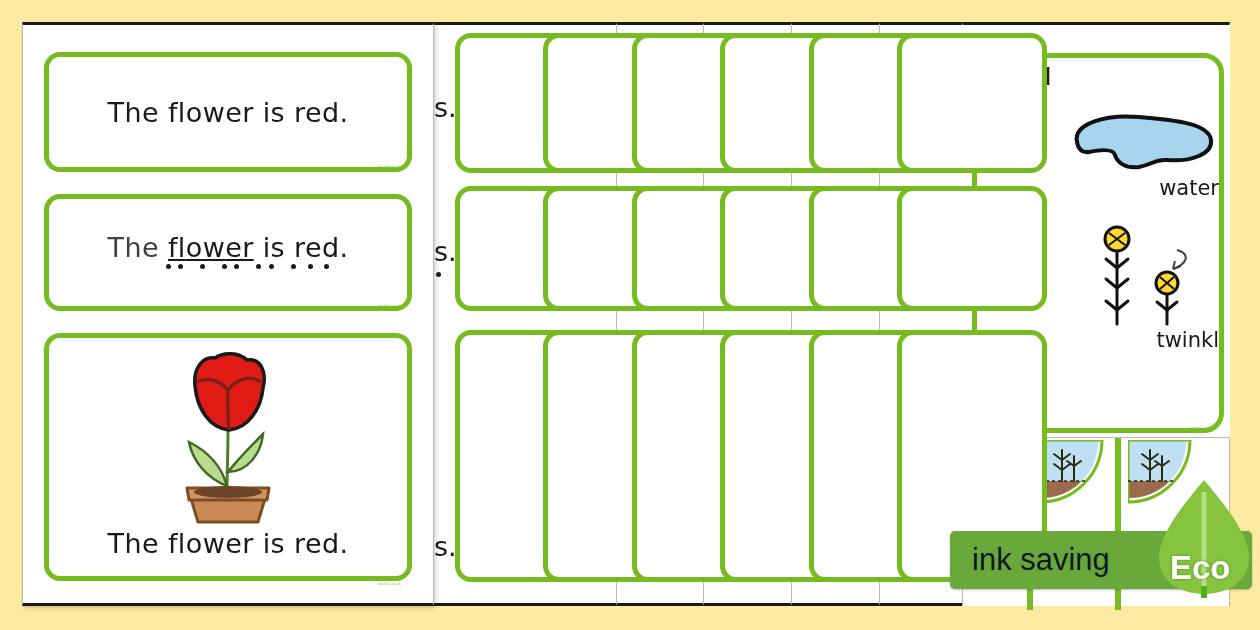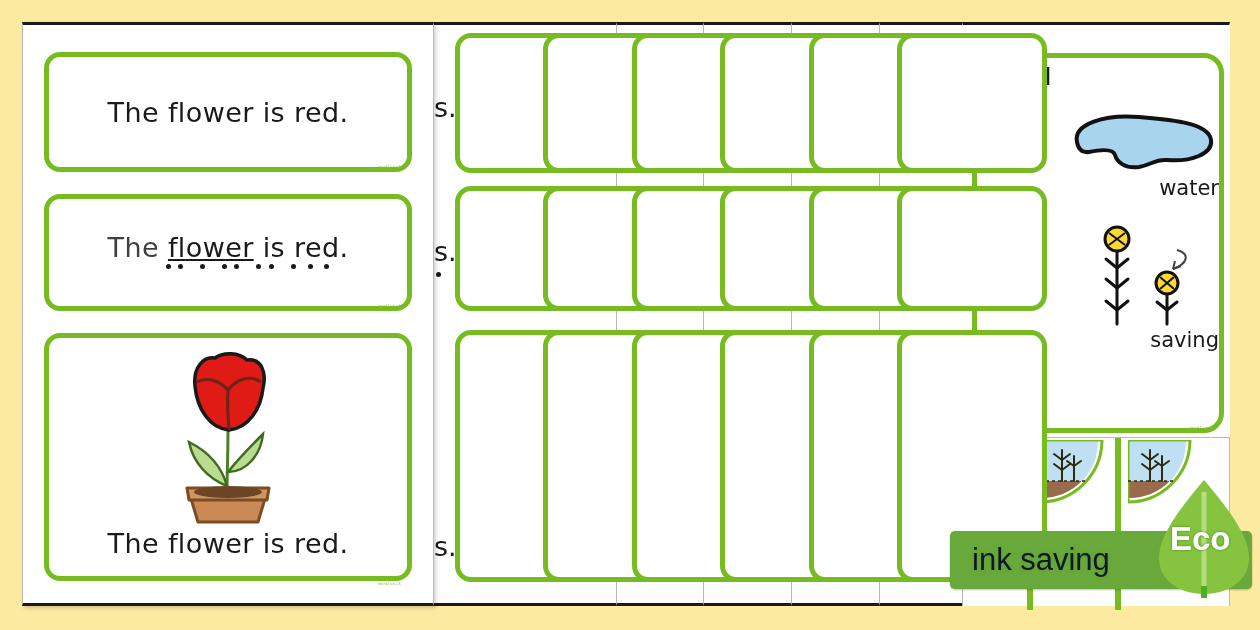--- a/index.html
+++ b/index.html
@@ -163,21 +163,21 @@
               <path d="M98 66 L98 100"></path>
               <path d="M98 86 l-10 -8 M98 86 l10 -8"></path>
             </g>
             <circle cx="98" cy="59" r="11" fill="#ffd831" stroke="#111" stroke-width="3"></circle>
             <path d="M91 53 L105 65 M105 53 L91 65" stroke="#111" stroke-width="2"></path>
 
             <path d="M108 26 C122 30, 118 40, 104 45" stroke="#444" stroke-width="2" fill="none"></path>
             <path d="M104 45 l8 -3 M104 45 l2 -8" stroke="#444" stroke-width="2" fill="none"></path>
           </svg>
         </div>
-        <div class="rlabel" style="margin-top:-4px;">saving</div>
+        <div class="rlabel" style="margin-top:-4px;">twinkl</div>
         <div class="wm">twinkl.co.uk</div>
       </div>
     </div>
   </div>
 
   <div style="position:absolute;left:962px;top:437px;width:268px;height:1px;background:#b9b9b9;"></div>
 
   <div style="position:absolute;left:1040px;top:440px;width:68px;height:70px;overflow:hidden;">
     <svg viewBox="0 0 68 70" width="68" height="70">
       <path d="M0 0 L62 0 A62 62 0 0 1 0 62 Z" fill="#ffffff"></path>
@@ -327,15 +327,15 @@
     <div class="lbl">ink saving</div>
   </div>
   <div class="eco-leaf" style="left:1155px;top:478px;">
     <svg viewBox="0 0 98 120" width="98" height="120">
       <path d="M49 2 C78 36, 94 60, 94 80 C94 102, 74 116, 49 116
                C24 116, 4 102, 4 80 C4 60, 20 36, 49 2 Z" fill="#86c440"></path>
       <path d="M49 14 L49 120" stroke="#b6dd7e" stroke-width="5" fill="none"></path>
       <path d="M49 108 L49 124" stroke="#4caf1e" stroke-width="6"></path>
     </svg>
   </div>
-  <div class="eco-word" style="left:1170px;top:520px;text-align:right;">Eco</div>
+  <div class="eco-word" style="left:1170px;top:549px;text-align:right;">Eco</div>
 
 </div>
 
 </body></html>

